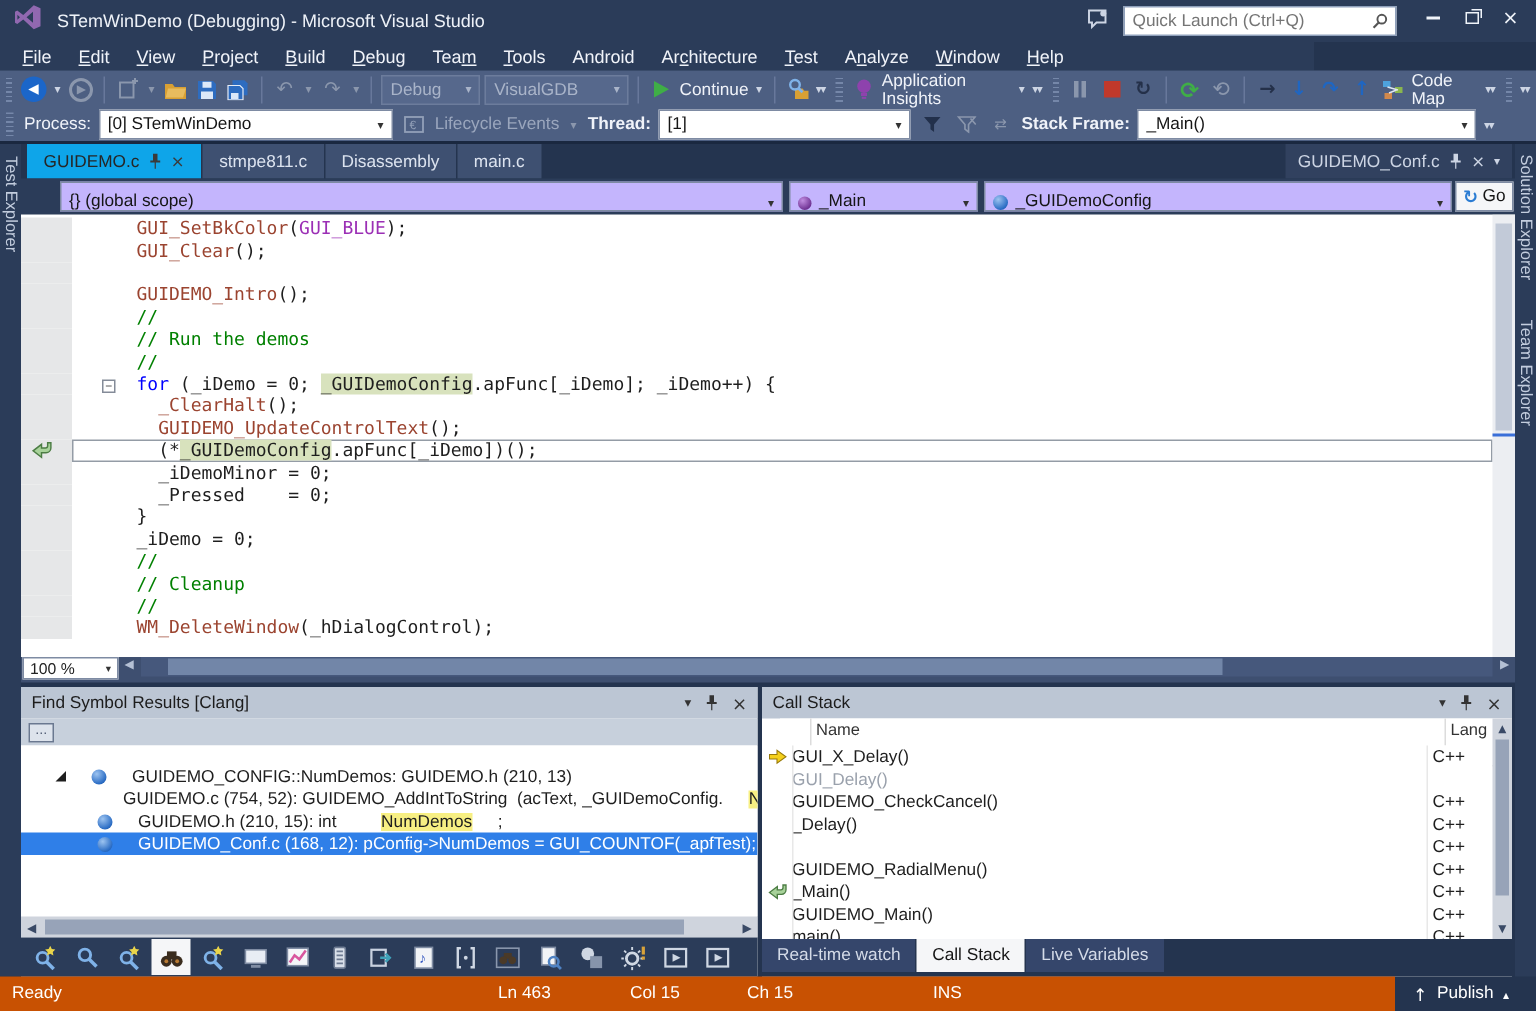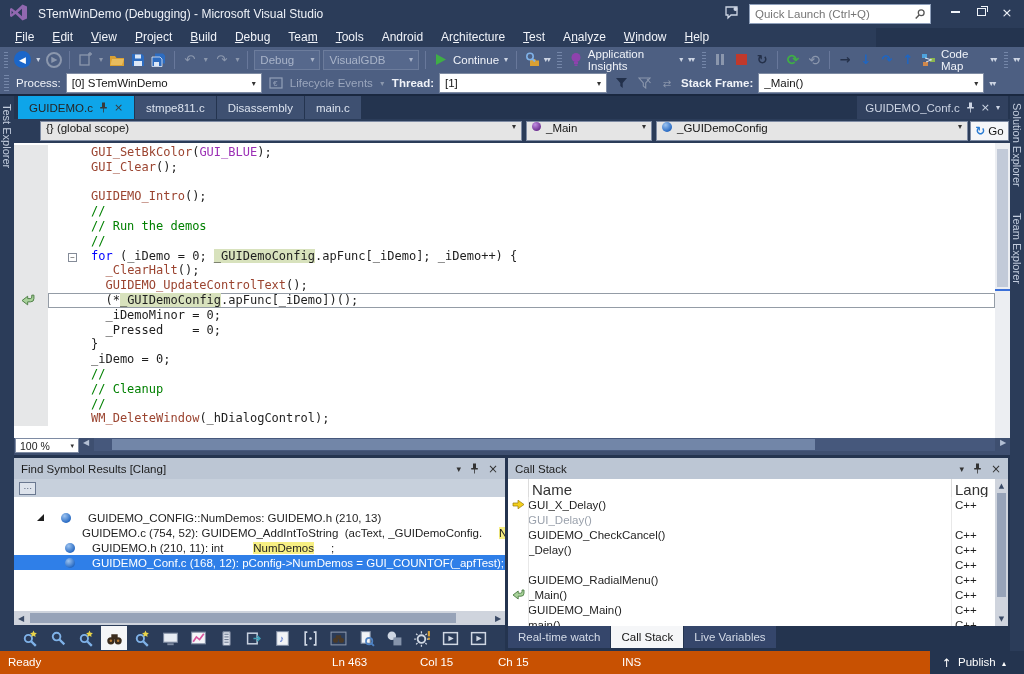--- a/index.html
+++ b/index.html
@@ -12,21 +12,21 @@
   #vslogo{margin:0 10px 0 9px}
   #wintitle{font-size:12px;color:#eef2f8}
   #qlwrap{position:absolute;left:749px;top:4px;width:182px;height:20px;background:#fff;border:1px solid #8fa0bb;display:flex;align-items:center}
   #qlwrap input{flex:1;border:none;outline:none;font-size:11.5px;color:#667;padding:0 5px;background:transparent;font-family:"Liberation Sans",sans-serif}
   .winbtn{width:26px;height:20px;display:flex;align-items:center;justify-content:center;color:#f0f4fa;font-size:13px}
   #winbtns{position:absolute;right:4px;top:2px;display:flex}
   .minbar{width:9px;height:2px;background:#f0f4fa;display:inline-block}
   .restbox{width:9px;height:8px;border:1px solid #f0f4fa;box-shadow:2px -2px 0 -1px #2b3c59,3px -3px 0 -1px #f0f4fa;display:inline-block}
   #fbicon{position:absolute;left:724px;top:6px}
   
-  #menubar{left:0;top:28px;width:876px;height:19px;background:#2b3c59;display:flex;align-items:flex-start;padding-left:6px}
+  #menubar{left:0;top:28px;width:876px;height:19px;background:#2b3c59;display:flex;align-items:center;padding-left:6px}
   .mi{font-size:12px;color:#f0f3f9;padding:2px 9px;cursor:default}
   .mi u{text-decoration:underline}
   
   #toolbar{left:0;top:47px;width:1024px;height:25px;background:#4d5f82;display:flex;align-items:center;gap:3px;padding:0 2px;overflow:hidden}
   #debugbar{left:0;top:72px;width:1024px;height:24px;background:#4d5f82;display:flex;align-items:center;gap:5px;padding:0 2px;border-bottom:2px solid #1a2840;overflow:hidden}
   .grip{width:5px;height:16px;background:repeating-linear-gradient(#7587a9 0 1px,transparent 1px 3px);margin:0 2px}
   .sep{width:1px;height:18px;background:#68789b;margin:0 3px}
   .tbtn{display:flex;align-items:center;justify-content:center;height:22px;min-width:18px;font-size:13px}
   .dd{color:#cdd5e4;font-size:8px;width:9px;text-align:center}
   .dd.dim{color:#8b97ad}
@@ -44,21 +44,21 @@
   #rstrip{left:1010px;top:96px;width:14px;height:555px;background:#2b3c59}
   .vlabel{writing-mode:vertical-rl;font-size:11px;color:#c3cdde;position:absolute;left:1px;white-space:nowrap}
   
   #tabstrip{left:14px;top:96px;width:996px;height:23px;background:#24344f;display:flex;align-items:flex-end}
   .tab{height:23px;display:flex;align-items:center;padding:0 11px;font-size:11.5px;background:#3e5071;color:#dce3ef;margin-right:1px;gap:6px;white-space:nowrap}
   .tab.act{background:#0ea5e9;color:#262626}
   .tab .cls{font-size:11px;color:#3a3a3a}
   #rdoctab{position:absolute;right:2px;top:0;height:23px;display:flex;align-items:center;gap:6px;background:#31415f;padding:0 8px;font-size:11.5px;color:#cdd5e4}
   
   #navbar{left:14px;top:119px;width:996px;height:24px;background:#2b3c59}
-  .ncmb{position:absolute;top:2px;height:20px;background:#e5e5e5;border:1px solid #7e8ba3;display:flex;align-items:flex-start;font-size:11.5px;color:#151515;padding:0 5px;gap:5px}
+  .ncmb{position:absolute;top:2px;height:20px;background:#c4b5fd;border:1px solid #7e8ba3;display:flex;align-items:flex-end;font-size:11.5px;color:#151515;padding:0 5px;gap:5px}
   .ncmb .da{margin-left:auto;color:#333;font-size:8px}
   .sphP{width:9px;height:9px;border-radius:50%;background:radial-gradient(circle at 35% 30%,#c08ce0,#6b2e8f 75%)}
   .sphB{width:10px;height:10px;border-radius:50%;background:radial-gradient(circle at 35% 30%,#9cc3f0,#2a6cc4 70%,#1b4a8c)}
   #gobtn{position:absolute;right:1px;top:2px;height:20px;width:39px;background:#f5f6f8;border:1px solid #7e8ba3;display:flex;align-items:center;justify-content:center;gap:3px;font-size:11.5px;color:#151515}
   #gobtn .ga{color:#2b7cd3;font-weight:bold;font-size:12px}
   
   #editor{left:14px;top:143px;width:996px;height:295px;background:#fff;overflow:hidden}
   #codelines{position:absolute;left:0;top:2px;width:981px}
   .cl{display:flex;height:14.8px}
   .gut{width:34px;background:#e6e7e8;flex:none;position:relative}
@@ -95,21 +95,21 @@
   .fr.sel{background:#2f7fe8;color:#fff}
   .match{background:#f7ef83;color:#1e1e1e}
   #fsrscroll{position:absolute;left:0;top:153px;right:0;height:14px;background:#cfd4dd;display:flex;align-items:center}
   #fsrscroll .sarr{color:#3a4a66}
   #fsrtrack{flex:1;height:12px;position:relative}
   #fsrthumb{position:absolute;left:2px;top:1px;width:92%;height:10px;background:#97a3b8}
   #istrip{position:absolute;left:0;top:167px;right:0;height:26px;background:#2b3c59;display:flex;align-items:center;padding-left:3px;gap:2px}
   .itile{width:26px;height:24px;display:flex;align-items:center;justify-content:center}
   .itile.act{background:#f5f6f8}
   
-  #cshead{position:absolute;left:0;top:21px;width:487px;height:32px;background:#fff;border-bottom:1px solid #d9d9d9;font-size:15px;color:#333}
+  #cshead{position:absolute;left:12px;top:21px;width:487px;height:32px;background:#fff;border-bottom:1px solid #d9d9d9;font-size:11px;color:#333}
   #cshead .hname{position:absolute;left:24px;top:2px}
   #cshead .hlang{position:absolute;left:447px;top:2px}
   .hsep{position:absolute;top:0;width:1px;height:18px;background:#dcdcdc}
   #csrows{position:absolute;left:0;top:39px;width:487px;height:129px;overflow:hidden;background:#fff}
   .csr{height:15px;display:flex;align-items:center;font-size:11.5px;color:#1e1e1e;position:relative}
   .csr .mk{width:20px;flex:none;display:flex;justify-content:center}
   .csr .nm{flex:1;white-space:nowrap;overflow:hidden}
   .csr .lg{position:absolute;left:447px}
   .csr.dim{color:#9aa1ac}
   .gline{position:absolute;top:39px;width:1px;height:129px;background:#e8e8e8}
@@ -552,21 +552,21 @@
         </svg>
       <span class="ig" style="font-size:12px">×</span>
     </span>
   </div>
   <div id="fsrtool">
     <span class="tbox ig">⋯</span>
   </div>
   <div id="fsrlist">
       <div class="fr root"><span class="ind" style="width: 6px;"></span><span class="exp"></span><span class="sphB"></span><span>GUIDEMO_CONFIG::NumDemos: GUIDEMO.h (210, 13)</span></div>
       <div class="fr"><span class="ind" style="width: 34px;"></span><span class="sphB"></span><span>GUIDEMO.c (754, 52): GUIDEMO_AddIntToString  (acText, _GUIDemoConfig.</span><span class="match">NumDemo</span></div>
-      <div class="fr"><span class="ind" style="width: 34px;"></span><span class="sphB"></span><span>GUIDEMO.h (210, 11): int    </span><span class="match">NumDemos</span><span>;</span></div>
+      <div class="fr"><span class="ind" style="width: 34px;"></span><span class="sphB"></span><span>GUIDEMO.h (210, 15): int    </span><span class="match">NumDemos</span><span>;</span></div>
       <div class="fr sel"><span class="ind" style="width: 34px;"></span><span class="sphB"></span><span>GUIDEMO_Conf.c (168, 12): pConfig-&gt;NumDemos = GUI_COUNTOF(_apfTest);</span></div>
     </div>
   <div id="fsrscroll">
     <span class="sarr ig">◀</span>
     <span id="fsrtrack">
         <span id="fsrthumb"></span>
       </span>
     <span class="sarr ig">▶</span>
   </div>
   <div id="istrip">

